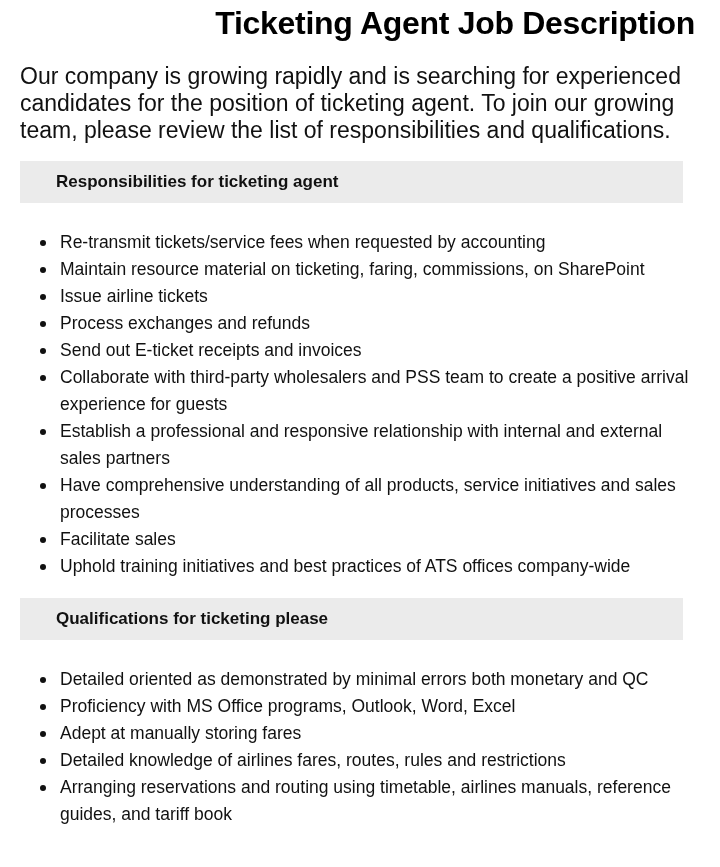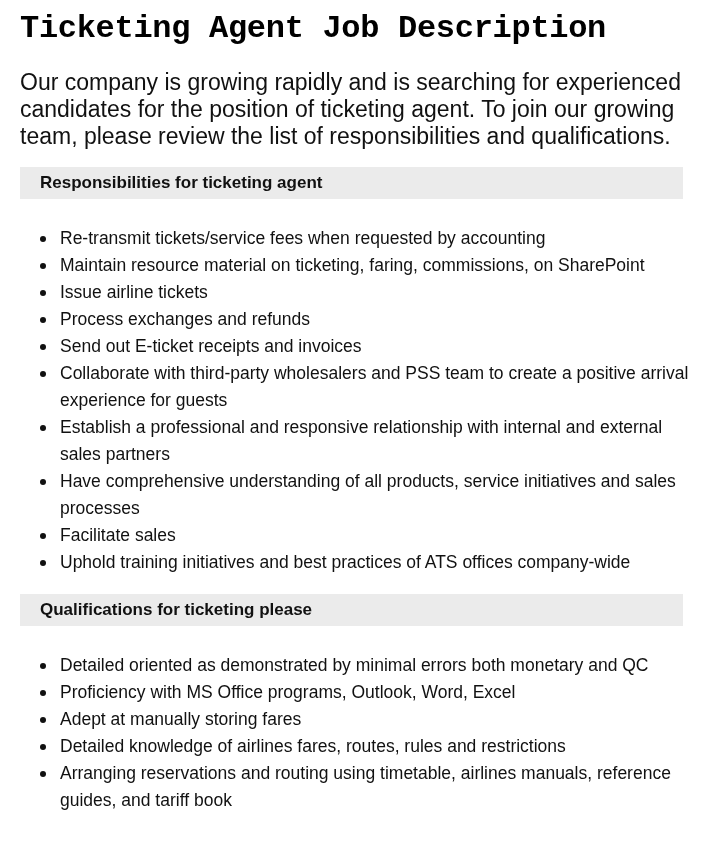--- a/index.html
+++ b/index.html
@@ -3,38 +3,37 @@
 <meta charset="utf-8">
 <style>
   html, body { margin: 0; padding: 0; background: #ffffff; }
   body {
     width: 720px; height: 867px; overflow: hidden;
     font-family: "Liberation Sans", "DejaVu Sans", sans-serif;
     color: #111111;
   }
   .page { padding: 0 25px 0 20px; }
   h1 {
-    margin: 0; padding-top: 9px;
-    text-align: left;
+    margin: 0; padding-top: 3px;
+    text-align: right;
     font-size: 32px; font-weight: bold;
     line-height: 40px;
     letter-spacing: -0.3px;
     color: #000;
-    font-family: Liberation Mono, monospace;
   }
   .intro {
     margin: 20px 0 0 0;
     font-size: 23px; line-height: 27px;
     color: #111;
   }
   .section-header {
     background: #ebebeb;
-    height: 32px;
+    height: 42px;
     margin: 17px 12px 0 0;
-    padding: 0 20px;
+    padding: 0 36px;
     display: flex; align-items: center;
     font-size: 17px; font-weight: bold;
     color: #111;
   }
   ul {
     margin: 26px 0 0 0; padding: 0 0 0 40px;
     font-size: 17.5px; line-height: 27px;
     list-style: none;
   }
   li { position: relative; }

